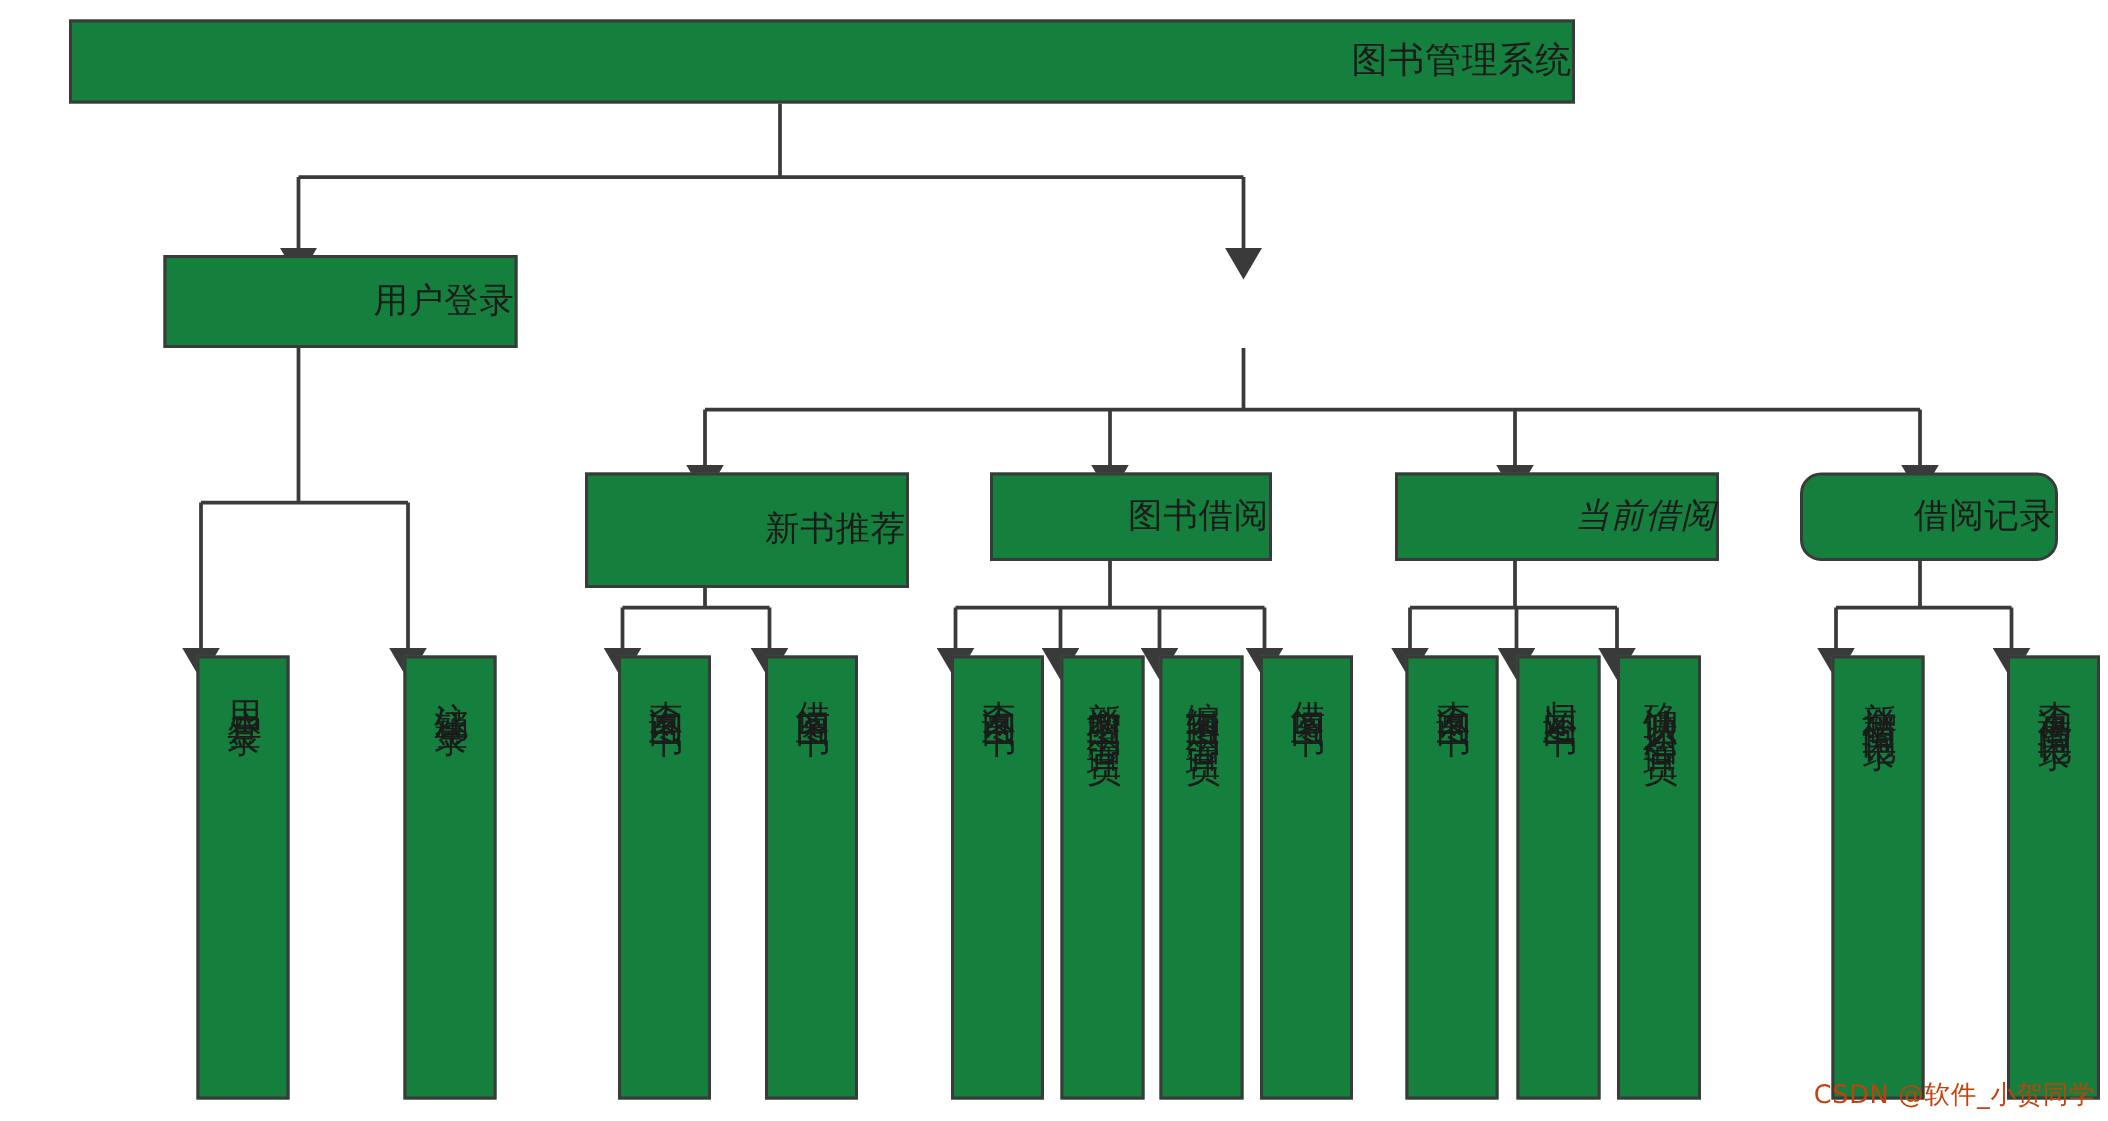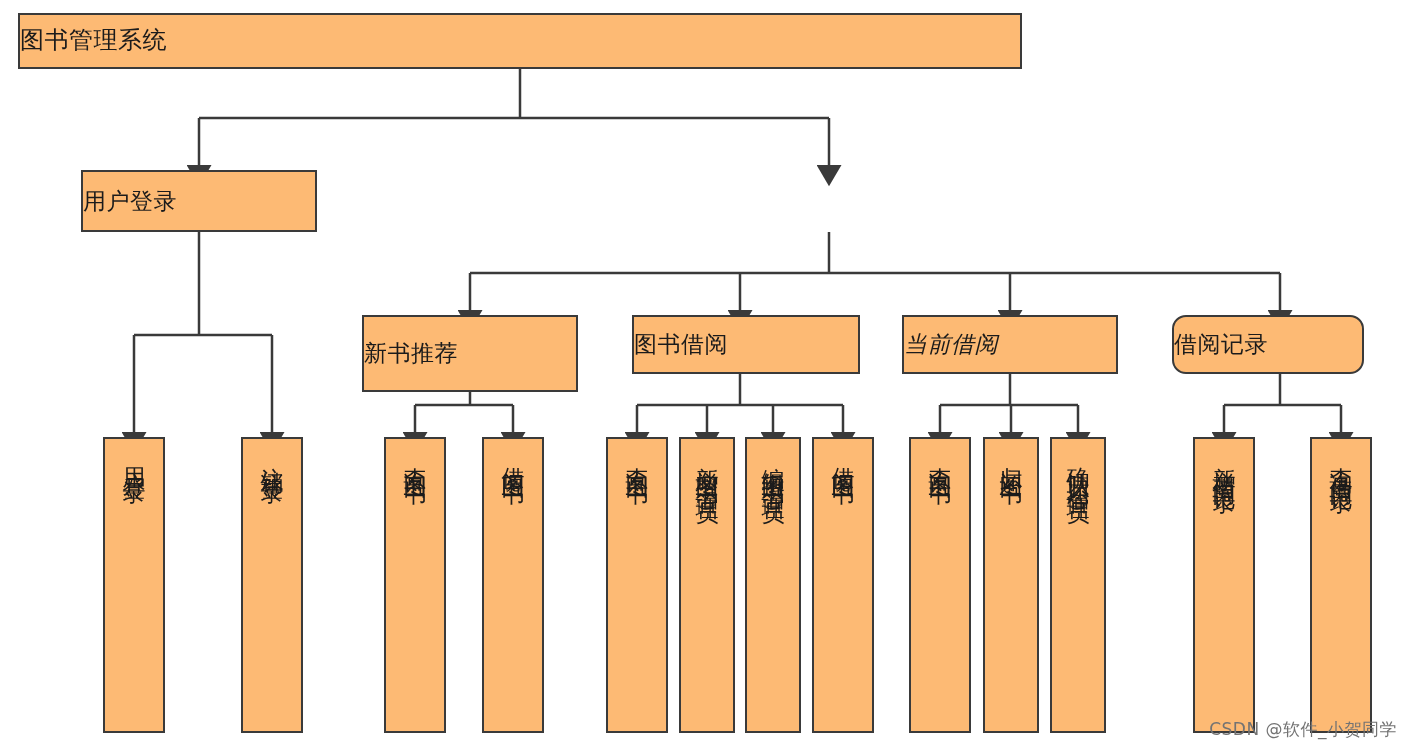--- a/index.html
+++ b/index.html
@@ -19,26 +19,27 @@
     position: absolute;
     left: 0;
     top: 0;
     width: 1405px;
     height: 747px;
     pointer-events: none;
   }
   .node {
     position: absolute;
     box-sizing: border-box;
-    background: #fdba74;
+    background: #15803d;
     border: 2.5px solid #3a3a3a;
     display: flex;
     align-items: center;
-    justify-content: flex-start;
+    justify-content: flex-end;
     color: #1b1b1b;
+    margin-left: 28px;
   }
   .node-label {
     text-align: center;
     line-height: 1.16;
     letter-spacing: 0.5px;
     white-space: pre-line;
   }
   .node.horizontal .node-label {
     font-size: 23px;
   }
@@ -55,21 +56,21 @@
     font-size: 23px;
     letter-spacing: 5px;
     line-height: 1;
     margin: 0 auto;
   }
   #watermark {
     position: absolute;
     right: 8px;
     bottom: 6px;
     font-size: 17px;
-    color: #737373;
+    color: #c2410c;
     letter-spacing: 0.5px;
     white-space: nowrap;
   }
 </style>
 </head>
 <body>
 
 <div id="canvas">
 
   <svg id="edges" viewBox="0 0 1405 747" xmlns="http://www.w3.org/2000/svg">
@@ -121,29 +122,29 @@
 
   <div class="node horizontal" style="left: 81px; top: 170px; width: 236px; height: 62px;">
     <span class="node-label">用户登录</span>
   </div>
 
 
   <div class="node horizontal" style="left: 362px; top: 315px; width: 216px; height: 77px;">
     <span class="node-label">新书推荐</span>
   </div>
 
-  <div class="node horizontal" style="left: 632px; top: 315px; width: 228px; height: 59px;">
+  <div class="node horizontal" style="left: 632px; top: 315px; width: 188px; height: 59px;">
     <span class="node-label">图书借阅</span>
   </div>
 
   <div class="node horizontal" style="left: 902px; top: 315px; width: 216px; height: 59px; font-style: italic;">
     <span class="node-label">当前借阅</span>
   </div>
 
-  <div class="node horizontal" style="left: 1172px; top: 315px; width: 192px; height: 59px; border-radius: 14px;">
+  <div class="node horizontal" style="left: 1172px; top: 315px; width: 172px; height: 59px; border-radius: 14px;">
     <span class="node-label">借阅记录</span>
   </div>
 
   <div class="node vertical" style="left: 103px; top: 437px; width: 62px; height: 296px;">
     <span class="node-label">用户登录</span>
   </div>
 
   <div class="node vertical" style="left: 241px; top: 437px; width: 62px; height: 296px;">
     <span class="node-label">注销登录</span>
   </div>

